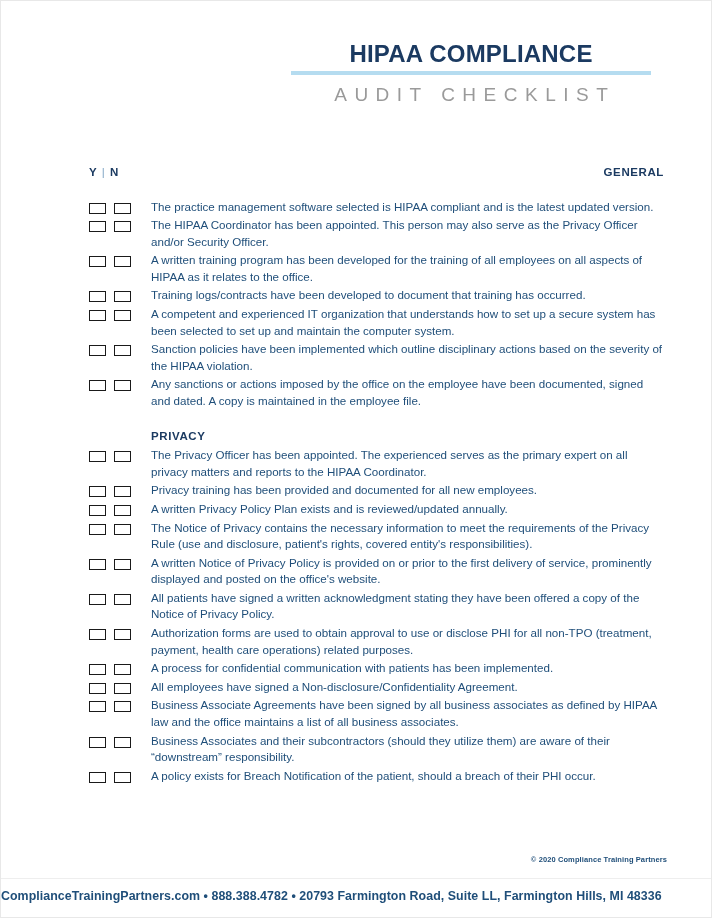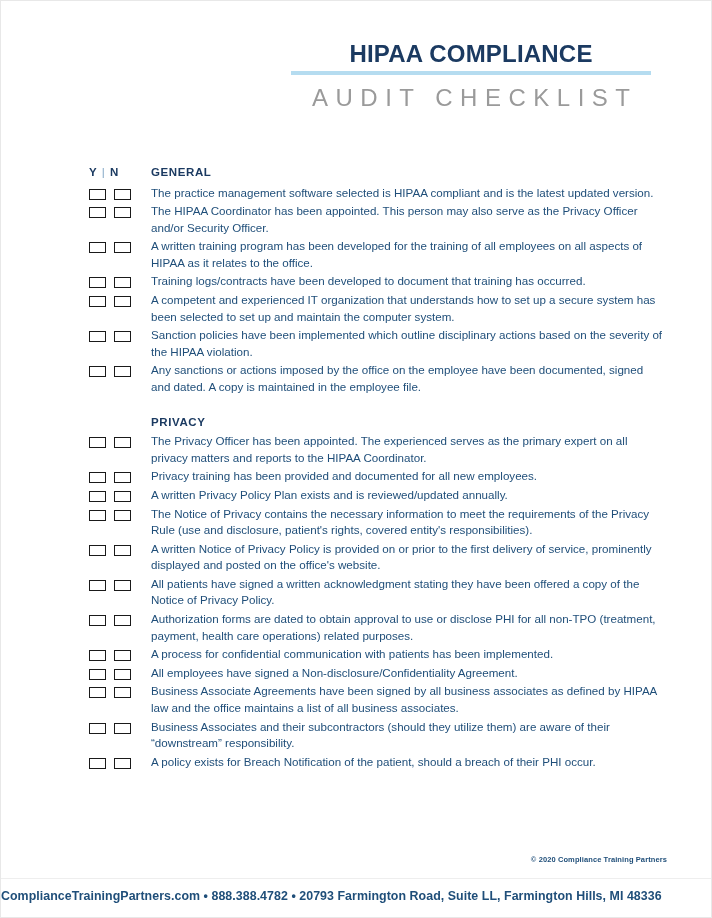--- a/index.html
+++ b/index.html
@@ -100,41 +100,42 @@
     white-space: nowrap;
   }
   .title-rule {
     margin-top: 4px;
     height: 4px;
     background: #b5dcf0;
     width: 100%;
   }
   .title-sub {
     margin-top: 9px;
-    font-size: 24px;
+    font-size: 19px;
     font-weight: 400;
     color: #9a9a9a;
     letter-spacing: 7.5px;
     text-align: center;
     text-indent: 7.5px;
     white-space: nowrap;
   }
 
   
   .checklist {
     position: absolute;
     left: 88px;
     top: 165px;
     width: 575px;
   }
 
   .col-head {
     display: flex;
     align-items: flex-start;
-    margin-bottom: 6px;
+    margin-bottom: 20px;
+    justify-content: space-between;
   }
   .yn-head {
     width: 62px;
     flex: 0 0 62px;
     font-size: 11.5px;
     font-weight: 700;
     color: #1b3a61;
     letter-spacing: 1px;
     line-height: 1;
     padding-top: 1px;
@@ -353,21 +354,21 @@
           <div class="box"></div>
           <div class="box"></div>
         </div>
         <div class="item-text">All patients have signed a written acknowledgment stating they have been offered a copy of the Notice of Privacy Policy.</div>
       </div>
       <div class="item">
         <div class="boxes">
           <div class="box"></div>
           <div class="box"></div>
         </div>
-        <div class="item-text">Authorization forms are dated to obtain approval to use or disclose PHI for all non-TPO (treatment, payment, health care operations) related purposes.</div>
+        <div class="item-text">Authorization forms are used to obtain approval to use or disclose PHI for all non-TPO (treatment, payment, health care operations) related purposes.</div>
       </div>
       <div class="item">
         <div class="boxes">
           <div class="box"></div>
           <div class="box"></div>
         </div>
         <div class="item-text">A process for confidential communication with patients has been implemented.</div>
       </div>
       <div class="item">
         <div class="boxes">

